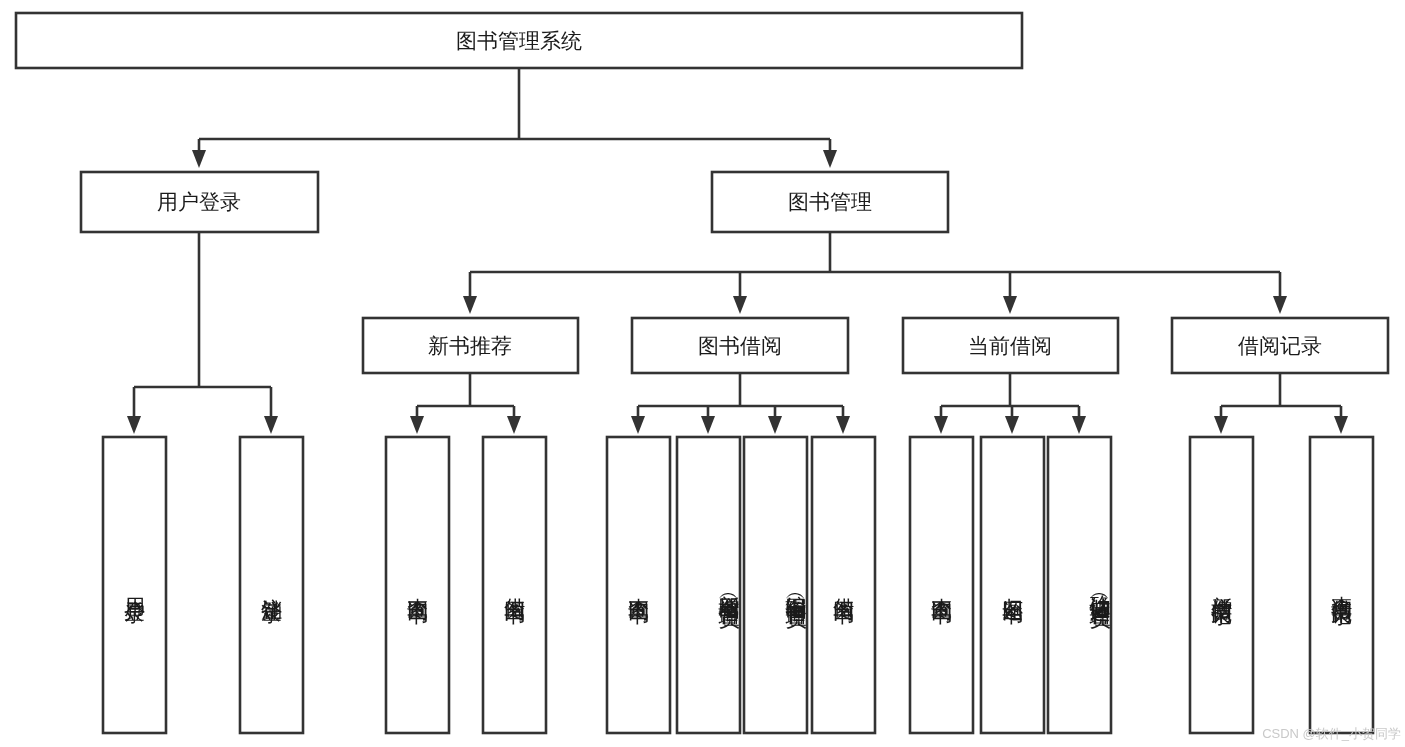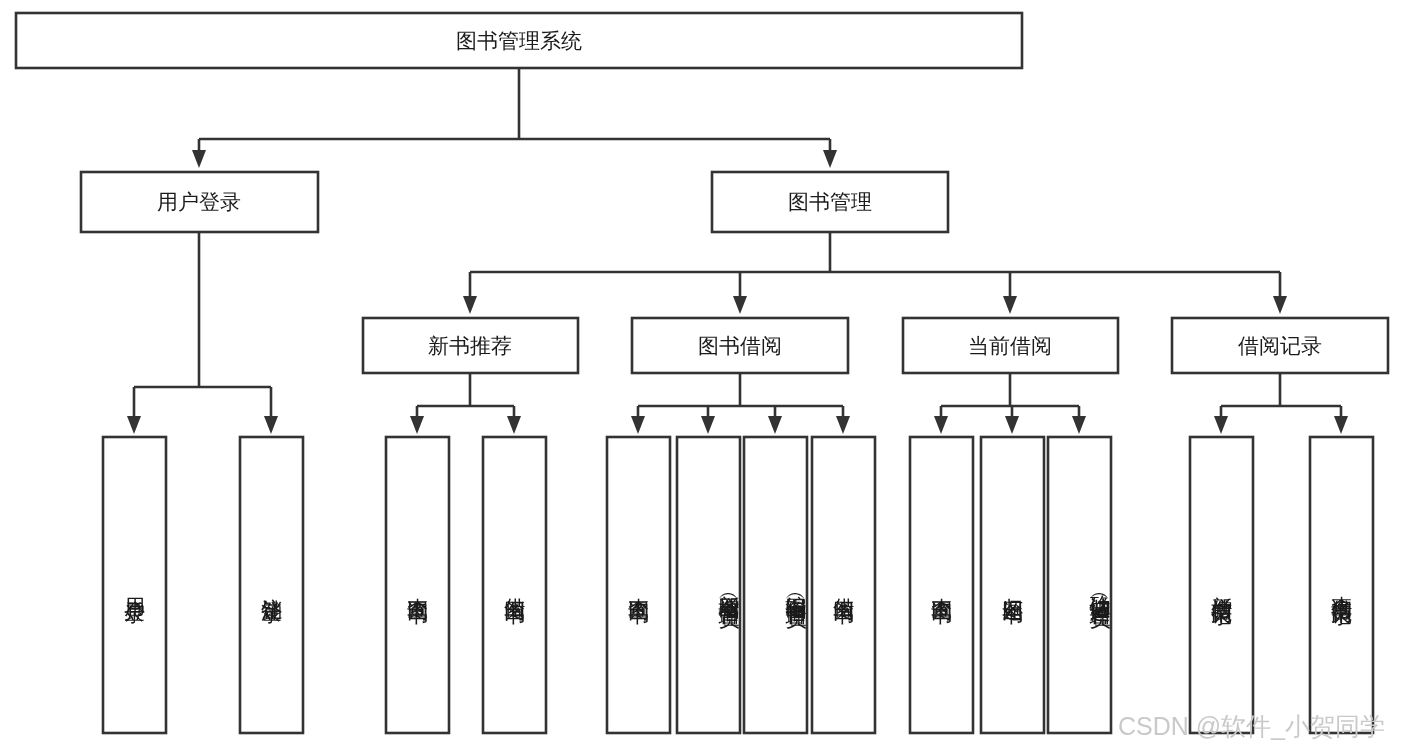--- a/index.html
+++ b/index.html
@@ -61,24 +61,24 @@
     display: flex;
     align-items: flex-start;
     justify-content: center;
     pointer-events: none;
   }
   .leaf-label.center-align {
     align-items: center;
   }
   .watermark {
     position: absolute;
-    right: 20px;
+    right: 4px;
     bottom: 4px;
     font-family: "Liberation Sans", "DejaVu Sans", sans-serif;
-    font-size: 25px;
+    font-size: 13px;
     color: #c9c9c9;
     white-space: nowrap;
     user-select: none;
   }
 </style>
 </head>
 <body>
 
 <div id="diagram-root">
 

